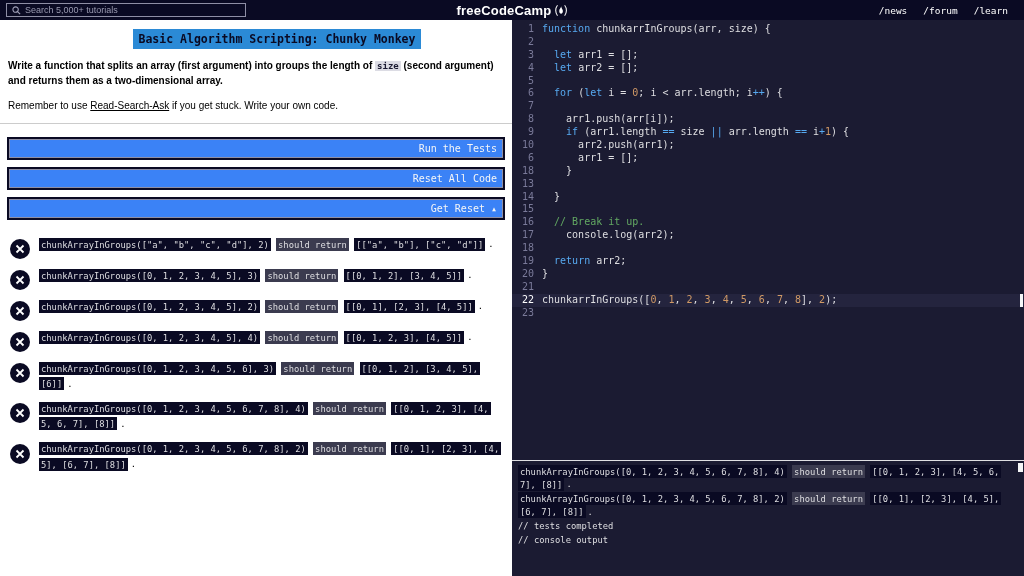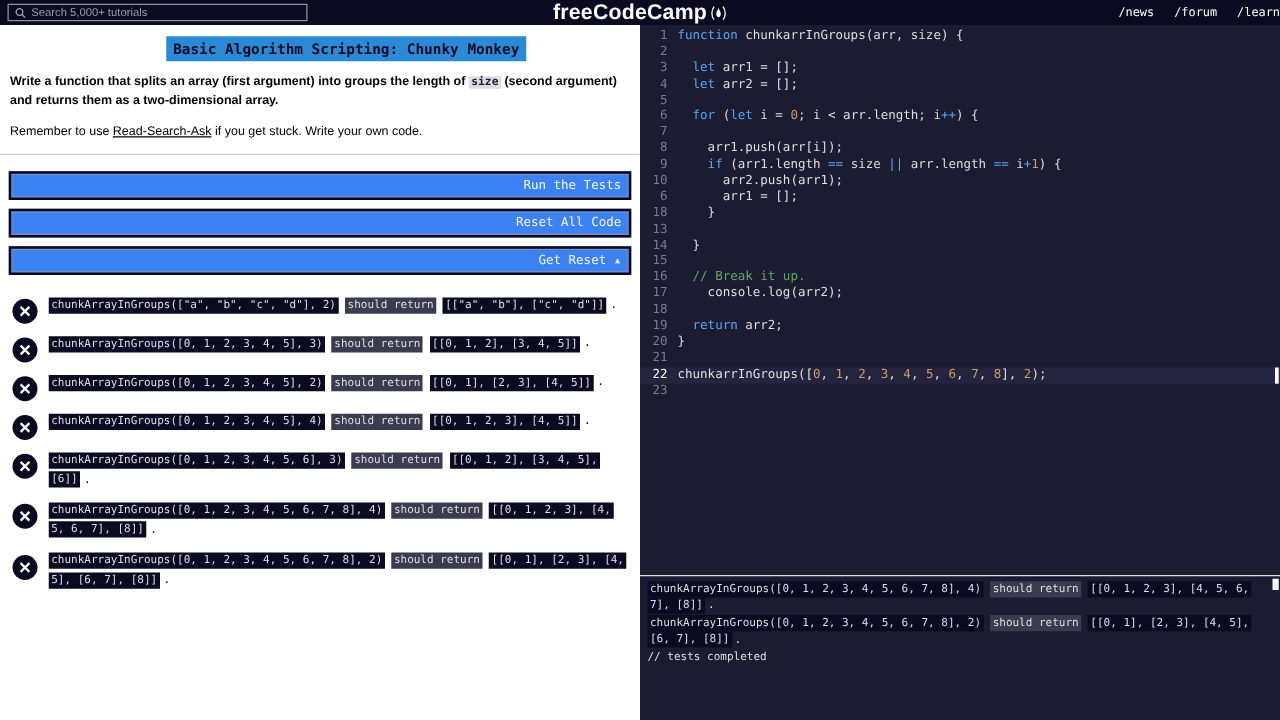--- a/index.html
+++ b/index.html
@@ -10,22 +10,22 @@
     font-family: "Liberation Sans", sans-serif;
   }
   .app { width: 1024px; height: 576px; display: flex; flex-direction: column; }
 
   
   .topbar { flex: 0 0 20px; height: 20px; background: #0a0a23; display: flex; align-items: center; position: relative; }
   .searchbox { display: flex; align-items: center; gap: 4px; margin-left: 6px; width: 240px; height: 14px; border: 1px solid #8f8fa5; background: #0a0a23; padding: 0 5px; }
   .search-input { flex: 1; background: transparent; border: none; outline: none; color: #ccc; font-size: 9px; font-family: "Liberation Sans", sans-serif; padding: 0; }
   .search-input::placeholder { color: #9a9ab0; }
   .logo { position: absolute; left: 50%; transform: translateX(-50%); display: flex; align-items: center; gap: 3px; color: #fff; }
-  .logo-text { font-size: 17px; font-weight: bold; letter-spacing: .2px; }
-  .nav-links { margin-left: auto; display: flex; gap: 16px; padding-right: 0; }
+  .logo-text { font-size: 13px; font-weight: bold; letter-spacing: .2px; }
+  .nav-links { margin-left: auto; display: flex; gap: 16px; padding-right: 16px; }
   .nav-links a { color: #fff; text-decoration: none; font-family: "DejaVu Sans Mono", monospace; font-size: 9.5px; }
 
   .content { display: flex; height: 556px; }
 
   
   .left-panel { width: 512px; background: #fff; overflow: hidden; }
   .title-wrap { text-align: center; margin-top: 9px; margin-left: 42px; }
   .challenge-title { display: inline-block; margin: 0; background: #2b8ad6; color: #0a0a23; font-family: "DejaVu Sans Mono", monospace; font-size: 11.5px; font-weight: bold; padding: 3px 6px; }
   .desc { margin: 10px 8px 0; font-size: 10px; line-height: 1.45; color: #000; font-weight: bold; }
   .inline-code { background: #dcdce4; font-family: "DejaVu Sans Mono", monospace; font-size: 9px; padding: 0 2px; color: #1b1b32; }
@@ -192,20 +192,21 @@
             <div class="code-line active"><span class="gutter">22</span><span class="code"><span class="tok-txt">chunkarrInGroups([</span><span class="tok-num">0</span><span class="tok-txt">, </span><span class="tok-num">1</span><span class="tok-txt">, </span><span class="tok-num">2</span><span class="tok-txt">, </span><span class="tok-num">3</span><span class="tok-txt">, </span><span class="tok-num">4</span><span class="tok-txt">, </span><span class="tok-num">5</span><span class="tok-txt">, </span><span class="tok-num">6</span><span class="tok-txt">, </span><span class="tok-num">7</span><span class="tok-txt">, </span><span class="tok-num">8</span><span class="tok-txt">], </span><span class="tok-num">2</span><span class="tok-txt">);</span></span></div>
             <div class="code-line"><span class="gutter">23</span><span class="code"></span></div>
           </div>
         <div class="editor-scroll-marker"></div>
       </div>
       <div class="console">
         <div>
             <div class="console-entry"><span class="chip chip-code">chunkArrayInGroups([0, 1, 2, 3, 4, 5, 6, 7, 8], 4)</span> <span class="chip chip-mid">should return</span> <span class="chip chip-code">[[0, 1, 2, 3], [4, 5, 6, 7], [8]]</span><span class="cperiod">.</span></div>
             <div class="console-entry"><span class="chip chip-code">chunkArrayInGroups([0, 1, 2, 3, 4, 5, 6, 7, 8], 2)</span> <span class="chip chip-mid">should return</span> <span class="chip chip-code">[[0, 1], [2, 3], [4, 5], [6, 7], [8]]</span><span class="cperiod">.</span></div>
             <div class="console-entry">// tests completed</div>
+            <div class="console-entry">// console output</div>
             <div class="console-entry">&nbsp;</div>
           </div>
         <div class="console-scroll-marker"></div>
       </div>
     </section>
 
   </div>
 </div>
 
 </body></html>

